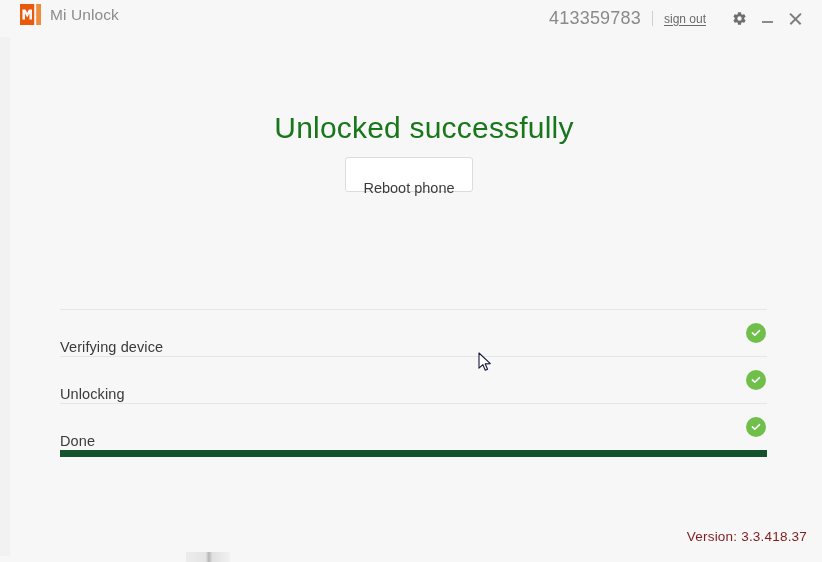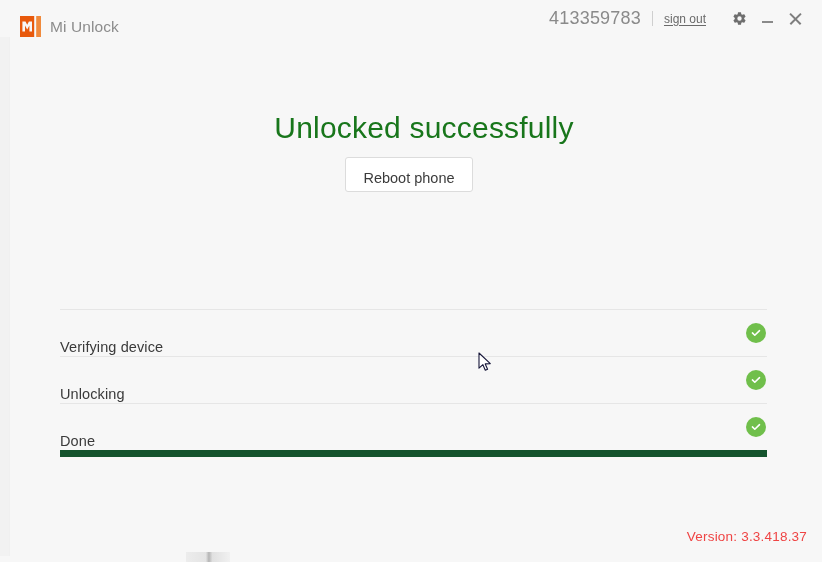--- a/index.html
+++ b/index.html
@@ -42,21 +42,21 @@
     left: 0;
     top: 0;
     width: 822px;
     height: 37px;
     background: #f7f7f7;
   }
 
   .brand {
     position: absolute;
     left: 20px;
-    top: 15px;
+    top: 3px;
     display: flex;
     align-items: center;
     height: 22px;
     justify-content: flex-end;
   }
 
   .mi-logo {
     width: 21px;
     height: 21px;
     position: relative;
@@ -168,21 +168,21 @@
     top: 120px;
     width: 800px;
     display: flex;
     justify-content: center;
   }
 
   .reboot-btn {
     background: #ffffff;
     border: 1px solid #dcdcdc;
     border-radius: 3px;
-    padding: 4px 17px;
+    padding: 14px 17px;
     height: 35px;
     line-height: 33px;
     font-size: 14.5px;
     color: #3b3b3b;
     font-family: "Liberation Sans", sans-serif;
     cursor: pointer;
   }
 
   
   .steps {
@@ -222,21 +222,21 @@
     margin-right: 1px;
   }
   .check-badge svg { display: block; }
 
   
   .version {
     position: absolute;
     right: 15px;
     bottom: 12px;
     font-size: 13.5px;
-    color: #ef4444;
+    color: #7f1d1d;
     letter-spacing: 0.2px;
   }
 
   
   .bottom-strip {
     position: absolute;
     left: 0;
     bottom: 0;
     width: 822px;
     height: 6px;

